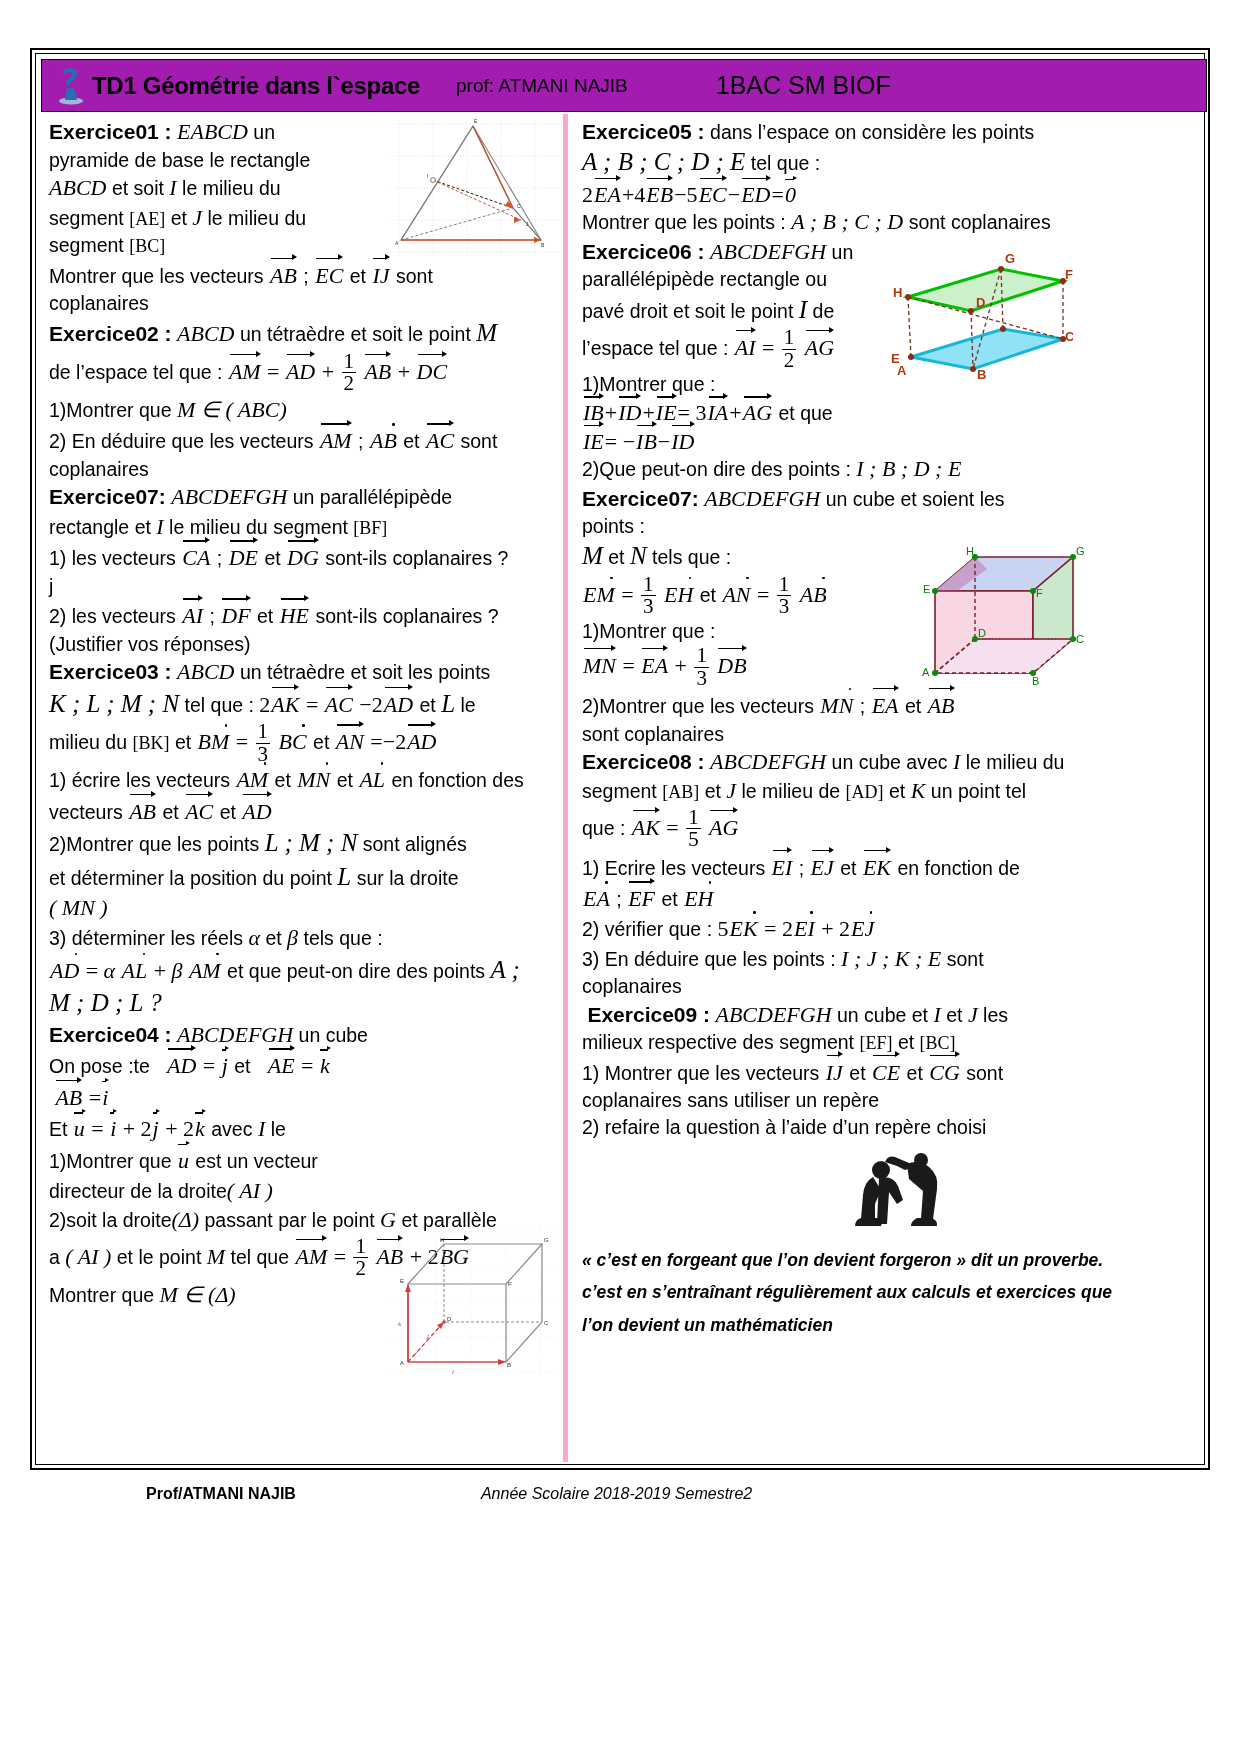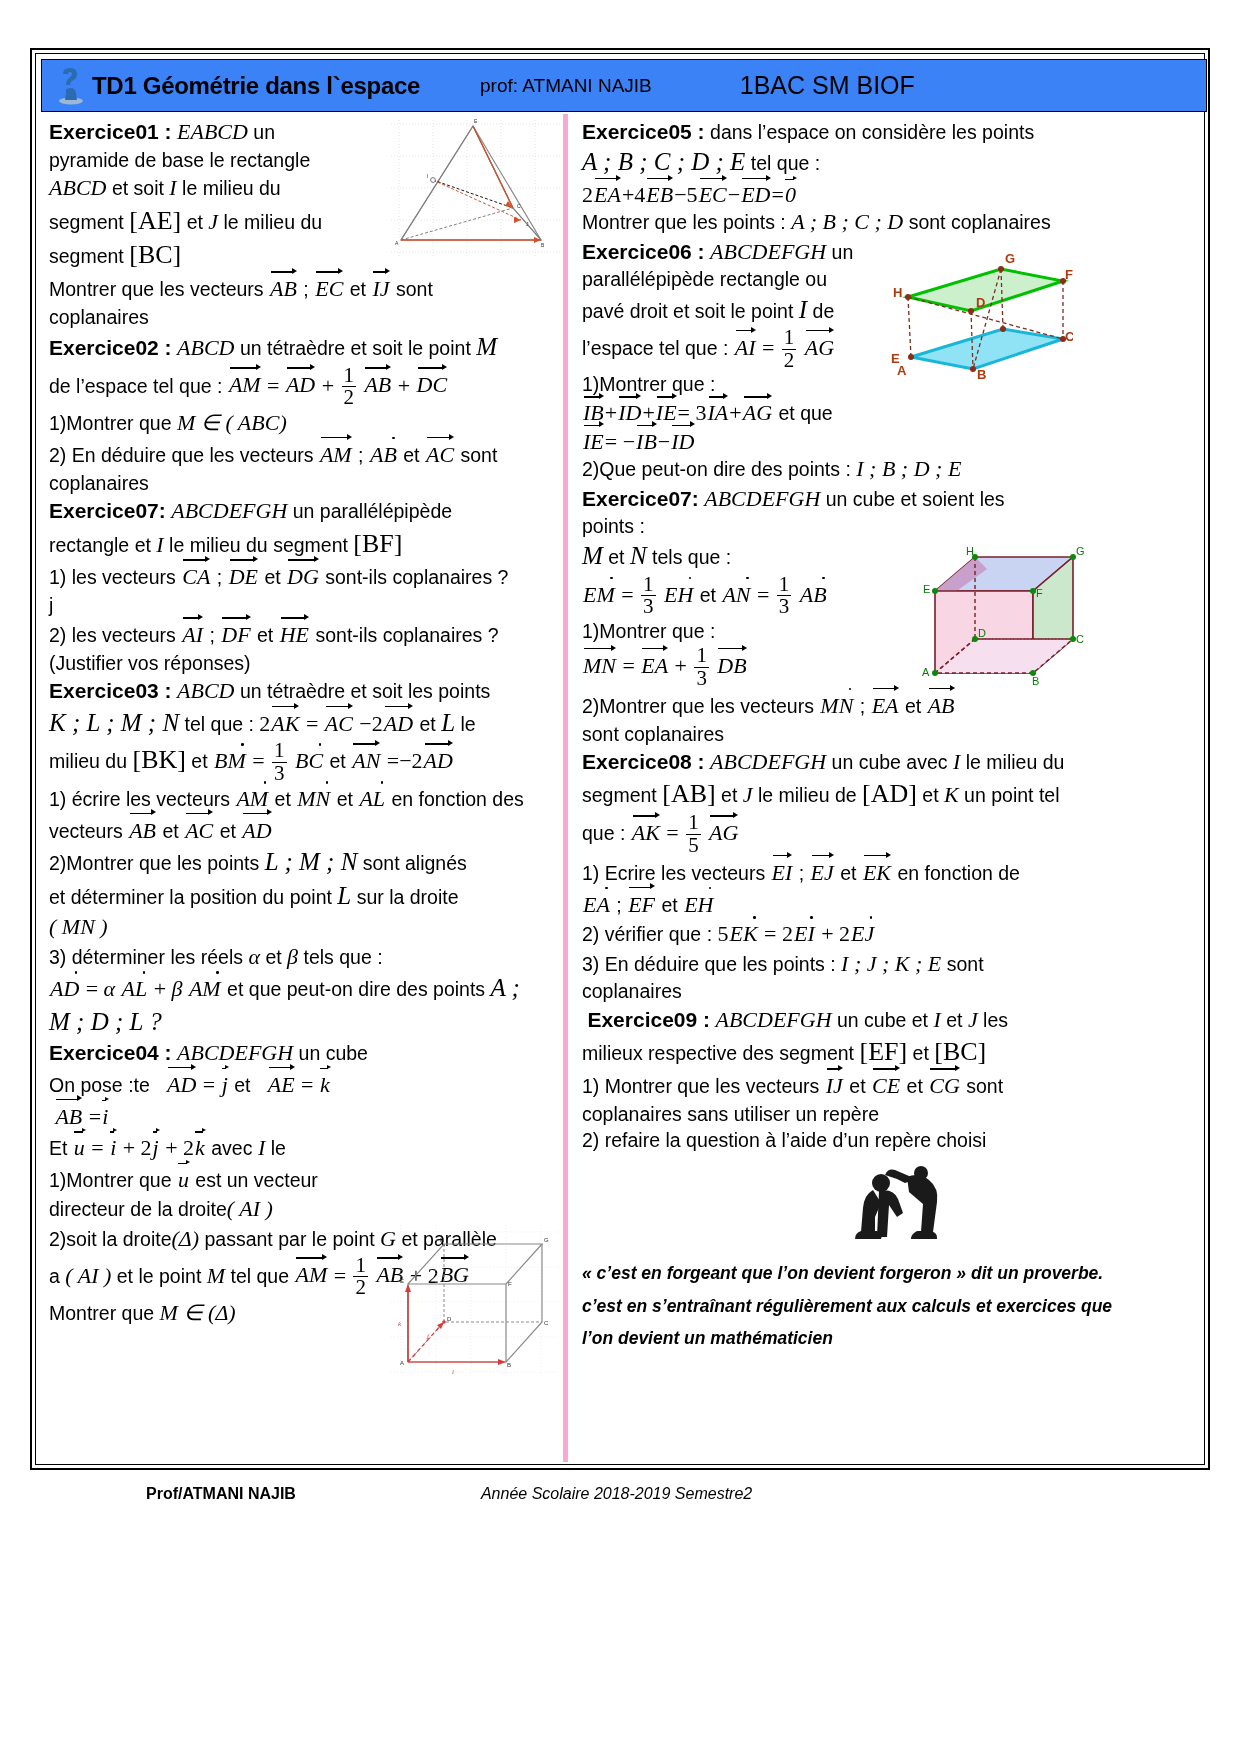--- a/index.html
+++ b/index.html
@@ -37,37 +37,37 @@
   
   .header {
     position: absolute;
     left: 5px; top: 5px;
     width: 1166px;
     height: 53px;
     border: 1px solid #000;
     box-sizing: border-box;
     display: flex;
     align-items: center;
-    background: #3b82f6;
+    background: #a21caf;
   }
   .hdr-icon {
     width: 34px; height: 38px;
     margin-left: 12px; margin-right: 4px;
     position: relative;
     flex: none;
   }
   .hdr-title {
     font-weight: bold;
     font-size: 24px;
     letter-spacing: -0.3px;
     white-space: nowrap;
   }
   .hdr-prof {
     font-size: 19px;
-    margin-left: 60px;
+    margin-left: 36px;
     white-space: nowrap;
   }
   .hdr-level {
     font-size: 25px;
     margin-left: 88px;
     white-space: nowrap;
   }
   
   .cols {
     position: absolute;
@@ -193,21 +193,21 @@
     text-align: center;
     font-family: "Liberation Serif", serif;
     font-size: 21px;
     margin: 0 2px;
     line-height: 1.02;
   }
   .frac .num { display: block; padding: 0 2px; }
   .frac .den { display: block; border-top: 1.4px solid #000; padding: 0 2px; }
   .brk {
     font-family: "Liberation Serif", serif;
-    font-size: 26px;
+    font-size: 18px;
     font-style: normal;
   }
   .eq { font-family: "Liberation Serif", serif; font-size: 22px; }
   
   .fig {
     position: absolute;
   }
   .fig svg { display: block; }
   
   .footer {

